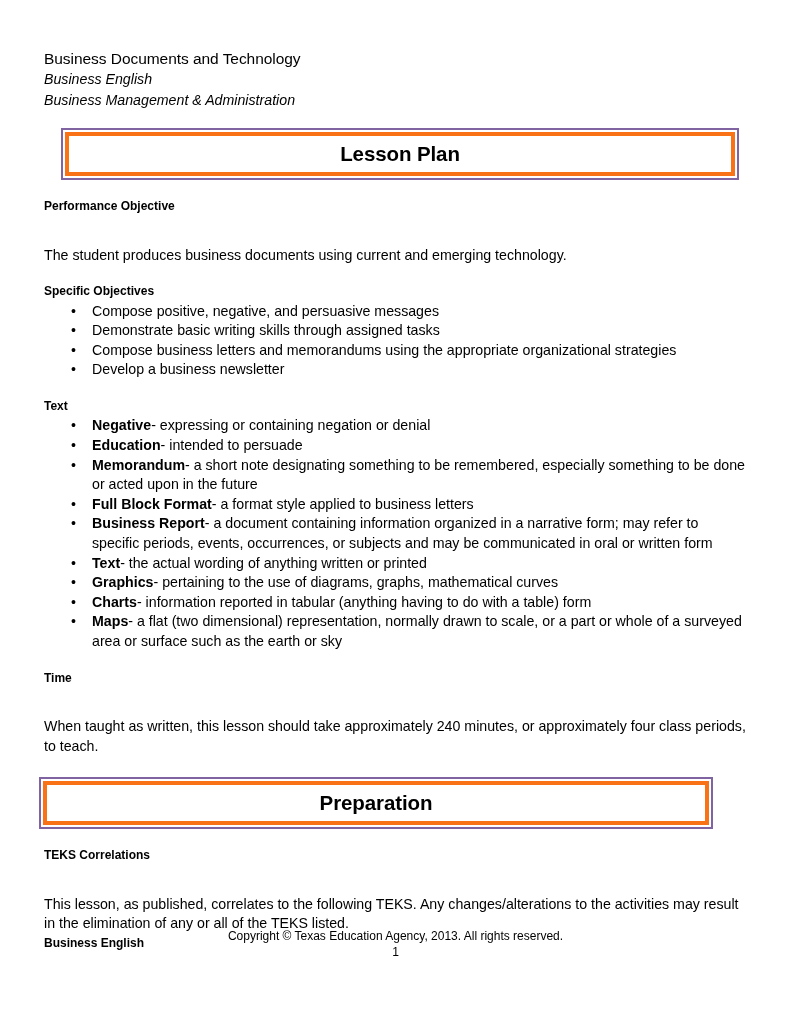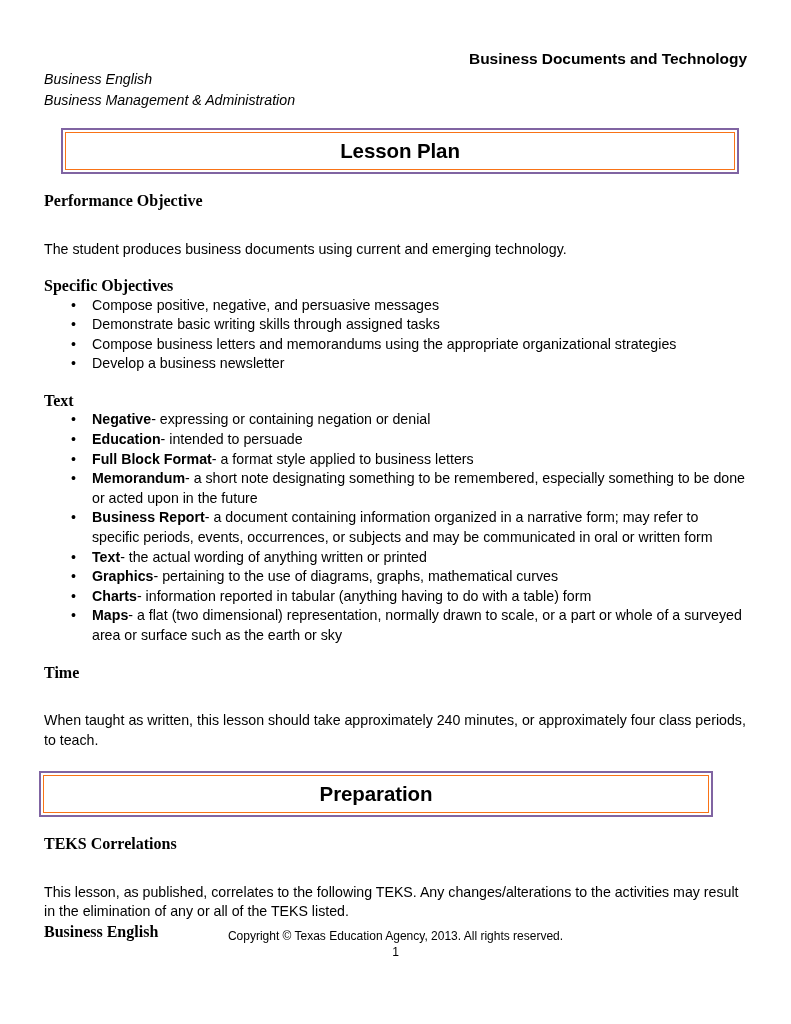--- a/index.html
+++ b/index.html
@@ -23,40 +23,39 @@
     box-sizing: border-box;
     padding: 44px 44px 0 44px;
   }
 
   
   .doc-header {
     margin-top: 4px;
   }
   .doc-title {
     font-size: 15.5px;
-    font-weight: bold;
+    font-weight: normal;
     line-height: 21px;
     letter-spacing: -0.05px;
-    text-align: right;
   }
   .doc-subtitle {
     font-size: 14.2px;
     font-style: italic;
     line-height: 21px;
   }
 
   
   .banner {
     border: 2px solid #8064A2;
     padding: 2px;
     margin-top: 17px;
     background: #ffffff;
   }
   .banner-inner {
-    border: 1px solid #f97316;
+    border: 4px solid #f97316;
     height: 36px;
     display: flex;
     align-items: center;
     justify-content: center;
     background: #ffffff;
   }
   .banner-text {
     font-size: 20.5px;
     font-weight: bold;
     text-align: center;
@@ -70,24 +69,23 @@
     margin-left: -5px;
     margin-right: 34px;
     margin-top: 21px;
   }
 
   
   .section {
     margin-top: 17px;
   }
   .section-heading {
-    font-size: 16px;
+    font-size: 12px;
     font-weight: bold;
     line-height: 19.5px;
-    font-family: Liberation Serif, serif;
   }
   .para {
     font-size: 14.2px;
     line-height: 19.5px;
     margin-top: 29px;
   }
 
   
   ul.bullets {
     list-style: none;
@@ -160,22 +158,22 @@
       <li><span>Compose business letters and memorandums using the appropriate organizational strategies</span></li>
       <li><span>Develop a business newsletter</span></li>
     </ul>
   </div>
 
   <div class="section">
     <div class="section-heading">Text</div>
     <ul class="bullets">
       <li><span class="term-name">Negative</span><span>- expressing or containing negation or denial</span></li>
       <li><span class="term-name">Education</span><span>- intended to persuade</span></li>
+      <li><span class="term-name">Memorandum</span><span>- a short note designating something to be remembered, especially something to be done or acted upon in the future</span></li>
       <li><span class="term-name">Full Block Format</span><span>- a format style applied to business letters</span></li>
-      <li><span class="term-name">Memorandum</span><span>- a short note designating something to be remembered, especially something to be done or acted upon in the future</span></li>
       <li><span class="term-name">Business Report</span><span>- a document containing information organized in a narrative form; may refer to specific periods, events, occurrences, or subjects and may be communicated in oral or written form</span></li>
       <li><span class="term-name">Text</span><span>- the actual wording of anything written or printed</span></li>
       <li><span class="term-name">Graphics</span><span>- pertaining to the use of diagrams, graphs, mathematical curves</span></li>
       <li><span class="term-name">Charts</span><span>- information reported in tabular (anything having to do with a table) form</span></li>
       <li><span class="term-name">Maps</span><span>- a flat (two dimensional) representation, normally drawn to scale, or a part or whole of a surveyed area or surface such as the earth or sky</span></li>
     </ul>
   </div>
 
   <div class="section">
     <div class="section-heading">Time</div>

